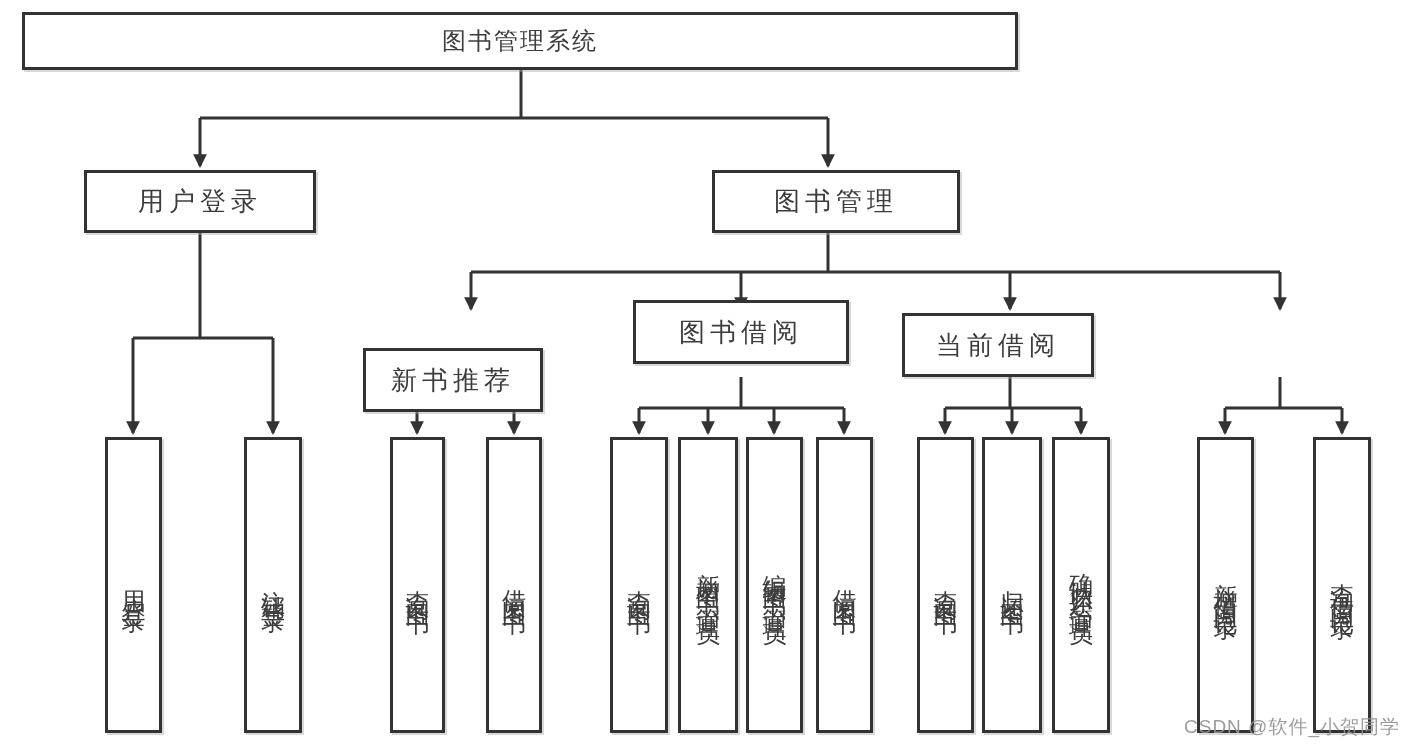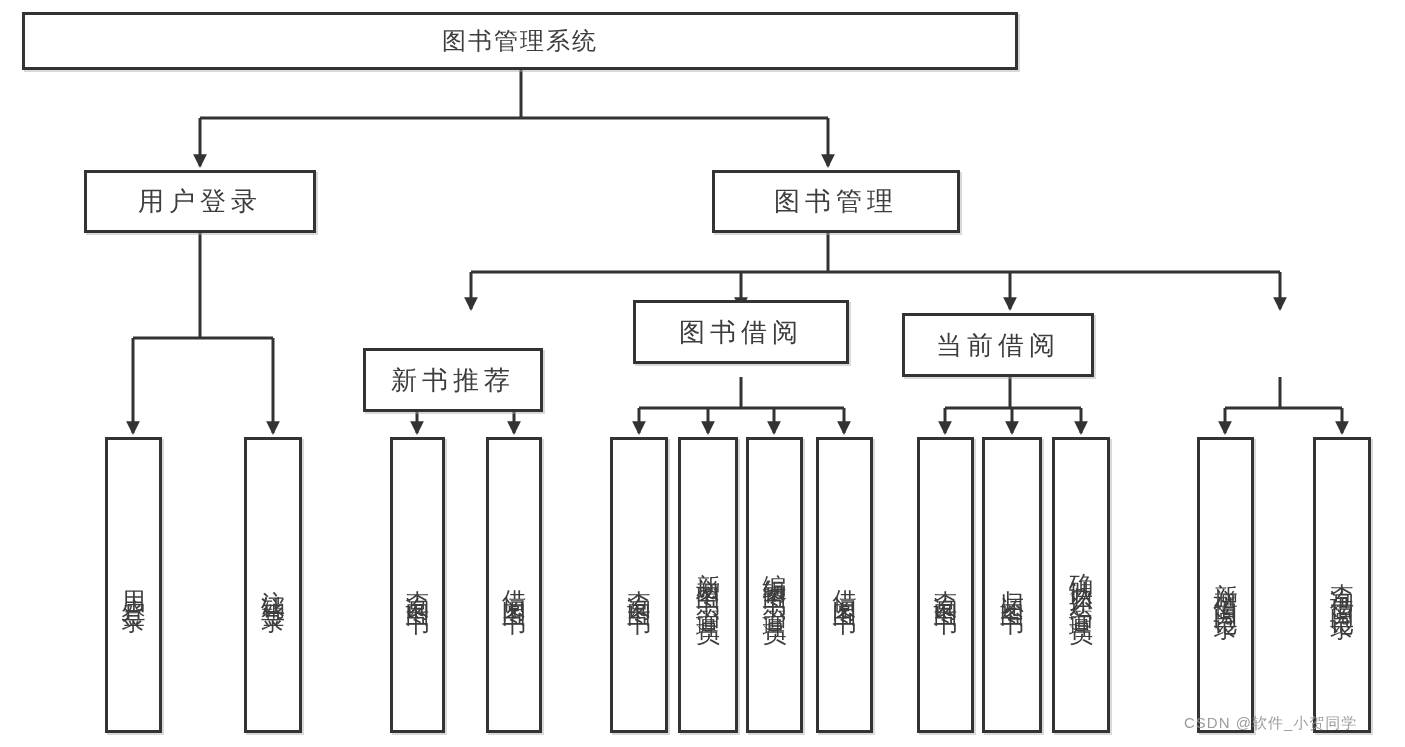--- a/index.html
+++ b/index.html
@@ -28,21 +28,21 @@
   .node.v span{
     writing-mode:vertical-rl;
     font-size:24px;
     letter-spacing:7px;
     line-height:1;
     color:#3d3d3d;
     white-space:nowrap;
   }
   #watermark{
     position:absolute;left:1184px;top:714px;
-    font-size:15px;letter-spacing:1px;
+    font-size:19px;letter-spacing:1px;
     color:rgba(148,148,148,.92);
     white-space:nowrap;
     z-index:5;
   }
 </style>
 </head>
 <body>
 
 <div id="canvas">
 

